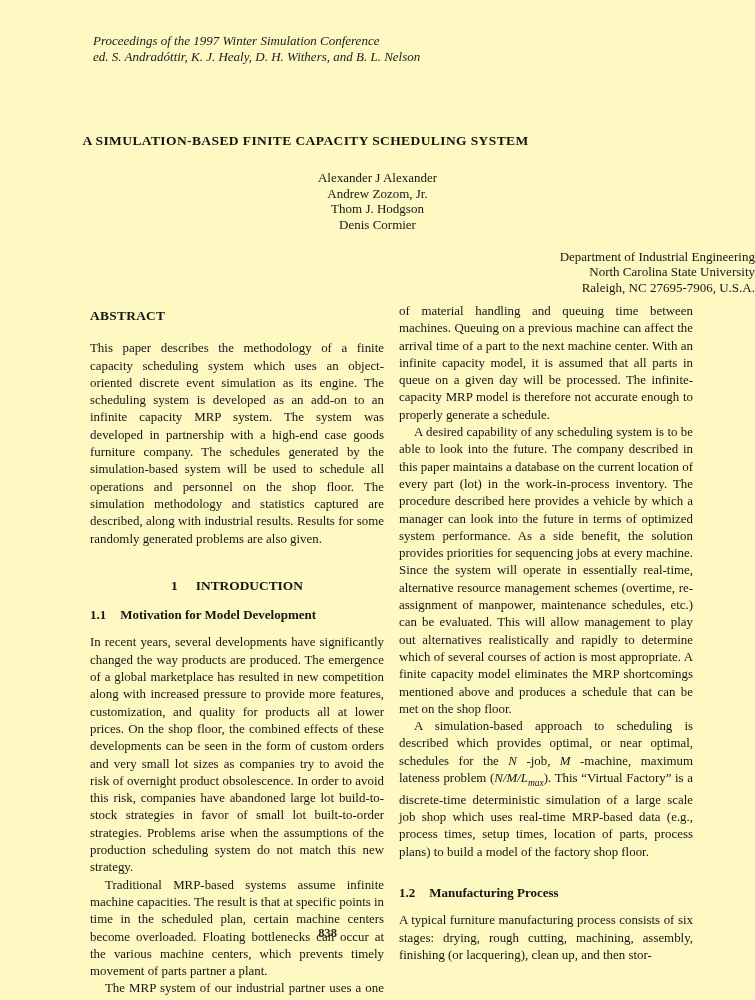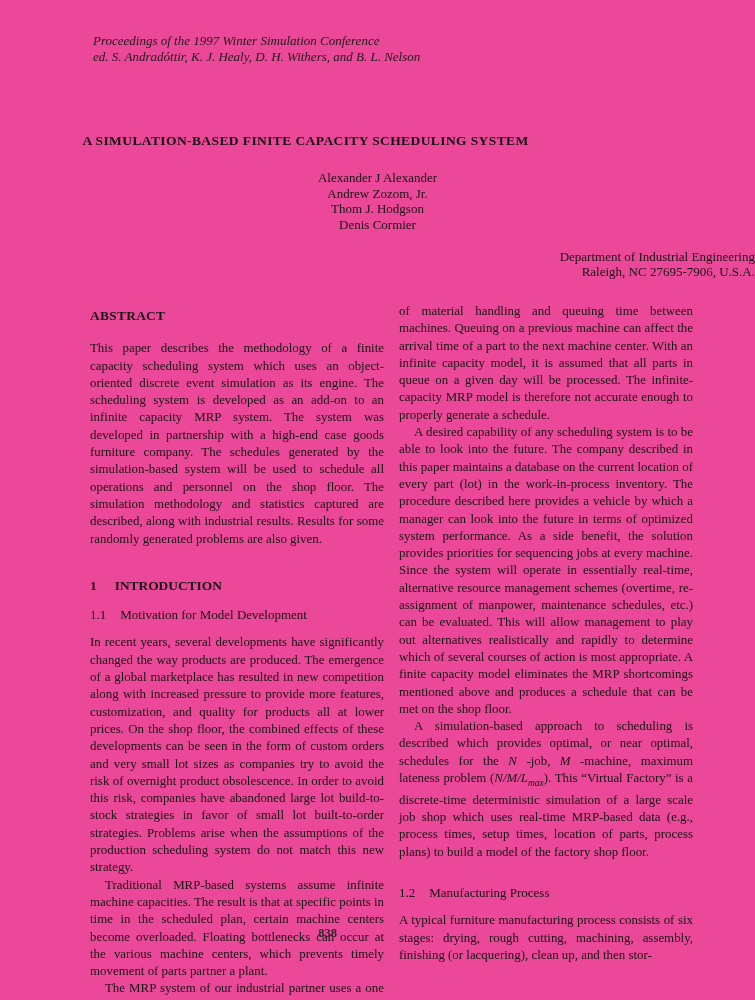--- a/index.html
+++ b/index.html
@@ -5,21 +5,21 @@
   html,body{margin:0;padding:0;}
   body{
     width:755px;height:1000px;
     background:#e9e9e7;
     font-family:"Liberation Serif","DejaVu Serif",serif;
     color:#161514;
   }
   .page{
     position:relative;
     width:755px;height:1000px;
-    background:#ec4899;
+    background:#fef9c3;
     overflow:hidden;
   }
   .running-head{
     position:absolute;left:93px;top:33px;
     font-style:italic;font-size:13px;line-height:16px;
     color:#1b1a18;
   }
   .paper-title{
     position:absolute;left:0;top:133px;width:611px;
     text-align:center;font-weight:bold;font-size:13.5px;
@@ -39,23 +39,23 @@
     display:flex;gap:15px;
   }
   .col{width:294px;font-size:12.9px;line-height:17.3px;text-align:justify;}
   .col p{margin:0;}
   p.indent{text-indent:15px;font-family:Liberation Serif, serif;}
   h2.sec{
     font-size:13.4px;font-weight:bold;margin:0;
     text-align:left;
   }
   h2.abstract-h{margin:4px 0 16px 0;letter-spacing:.3px;}
-  h2.intro-h{margin:29px 0 12px 0;}
+  h2.intro-h{margin:29px 0 12px 0;text-align:center;}
   h3.subsec{
-    font-size:13px;font-weight:normal;margin:9px 0 11px 0;
+    font-size:13px;font-weight:bold;margin:9px 0 11px 0;
     text-align:left;
   }
   h3.mfg-h{margin-top:23px;}
   .secnum-sp{margin-left:18px;}
   .subnum-sp{margin-left:14px;}
   .math{font-style:italic;}
   .math sub{font-size:9.5px;}
   .page-number{
     position:absolute;left:0;top:926px;width:655px;
     text-align:center;font-size:12.5px;color:#2a2927;font-weight:bold;
@@ -75,20 +75,21 @@
 
   <div class="authors">
     <div>Alexander J Alexander</div>
     <div>Andrew Zozom, Jr.</div>
     <div>Thom J. Hodgson</div>
     <div>Denis Cormier</div>
   </div>
 
   <div class="affiliation">
     <div>Department of Industrial Engineering</div>
+    <div>North Carolina State University</div>
     <div>Raleigh, NC 27695-7906, U.S.A.</div>
   </div>
 
   <div class="columns">
 
     <div class="col">
       <h2 class="sec abstract-h">ABSTRACT</h2>
       <p>This paper describes the methodology of a finite capacity scheduling system which uses an object-oriented discrete event simulation as its engine. The scheduling system is developed as an add-on to an infinite capacity MRP system. The system was developed in partnership with a high-end case goods furniture company. The schedules generated by the simulation-based system will be used to schedule all operations and personnel on the shop floor. The simulation methodology and statistics captured are described, along with industrial results. Results for some randomly generated problems are also given.</p>
 
       <h2 class="sec intro-h"><span>1</span><span class="secnum-sp">INTRODUCTION</span></h2>

